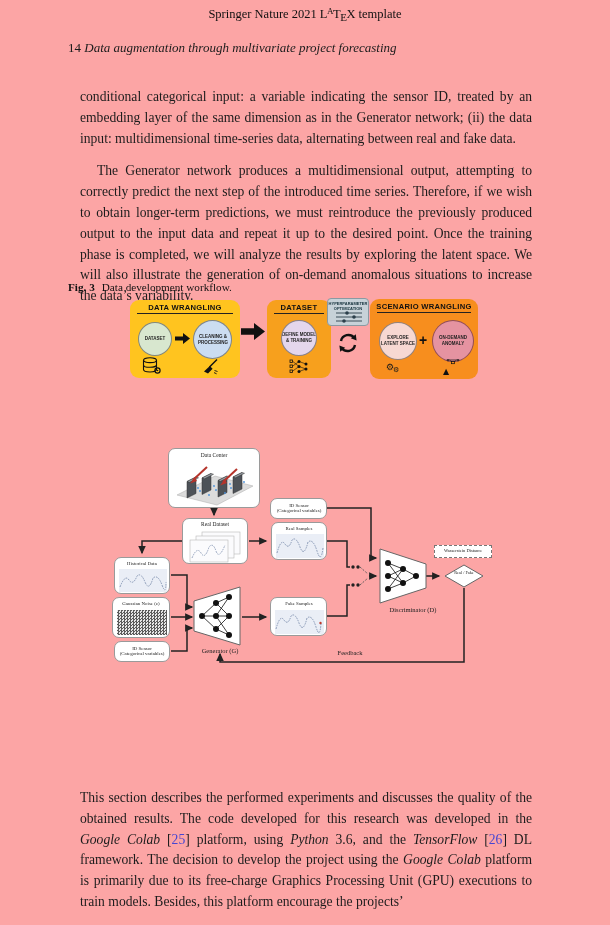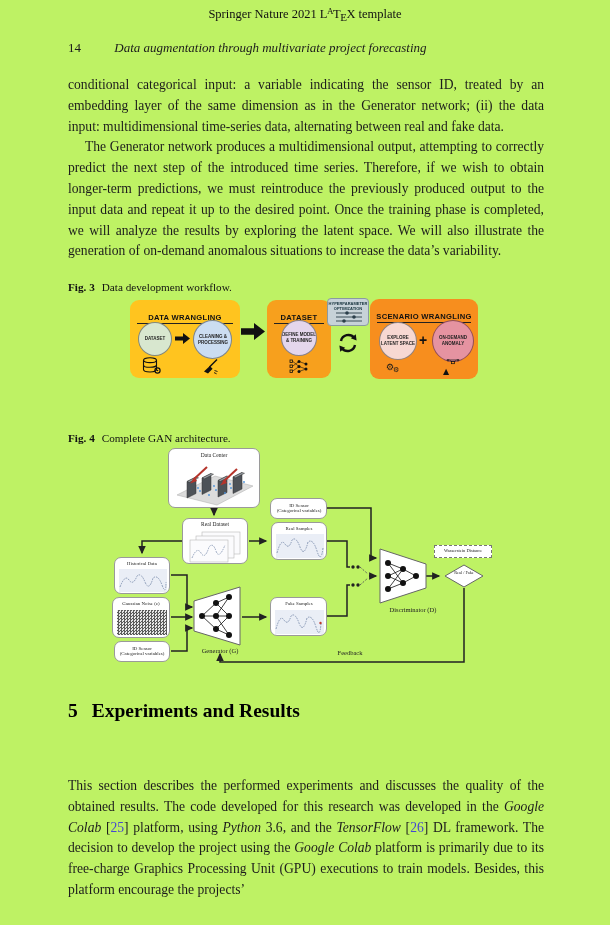--- a/index.html
+++ b/index.html
@@ -1,45 +1,45 @@
 <!DOCTYPE html>
 <html><head>
 <meta charset="utf-8">
 <style>
   html,body{margin:0;padding:0;background:#fff;}
-  .page{position:relative;width:610px;height:925px;background:#bef264;
+  .page{position:relative;width:610px;height:925px;background:#fca5a5;
         font-family:"Liberation Serif",serif;color:#1c1c1c;overflow:hidden;}
   .abs{position:absolute;}
 
   
   .hdr{top:6px;left:0;width:100%;text-align:center;font-size:12.5px;color:#111;}
   .latex-a{font-size:9px;vertical-align:4px;letter-spacing:0;margin:0 -0.5px;}
   .latex-e{font-size:11px;vertical-align:-2.5px;margin:0 -0.5px;}
   .runhead{top:40px;left:68px;width:476px;font-size:13px;}
-  .rh-num{display:inline-block;margin-right:30px;}
+  .rh-num{display:inline-block;}
   .rh-title{font-style:italic;}
 
   
   .bodytext{left:68px;width:476px;font-size:13.6px;line-height:20.8px;text-align:justify;}
-  .bodytext p{margin:0;}
+  .bodytext p{margin:12px;}
   .indent{text-indent:17px;}
   .it{font-style:italic;}
   .cite{color:#4646d2;}
 
   
   .figcap{left:68px;width:476px;font-size:11.2px;color:#111;}
   .figcap .fl{font-weight:bold;margin-right:7px;}
   .sechead{top:700px;left:68px;font-size:19.5px;font-weight:bold;color:#000;}
   .sechead .num{margin-right:14px;}
 
   
   .f3{top:294px;left:128px;width:352px;height:98px;}
   .f3-box{position:absolute;border-radius:9px;box-sizing:border-box;}
   .f3-title{font-family:"Liberation Sans",sans-serif;font-weight:700;font-size:7.6px;
-            letter-spacing:.3px;text-align:center;padding-top:13px;color:#111;}
+            letter-spacing:.3px;text-align:center;padding-top:3px;color:#111;}
   .f3-rule{height:1px;background:#222;margin:1px 7px 0;}
   .f3-circle{position:absolute;border-radius:50%;display:flex;align-items:center;justify-content:center;
              border:.5px solid rgba(60,60,60,.55);box-sizing:border-box;overflow:hidden;}
   .sc{flex:0 0 auto;width:200%;text-align:center;transform:scale(.5);transform-origin:center;
       font-size:9px;font-weight:700;font-family:"Liberation Sans",sans-serif;line-height:1.3;color:#222;}
   .f3-hyper{border:1px solid #8a9aa2;border-radius:4px;background:#c7d2d8;}
   .sc2{position:absolute;left:-50%;width:200%;top:2px;transform:scale(.5);transform-origin:50% 0;
        text-align:center;font-size:8px;font-weight:700;font-family:"Liberation Sans",sans-serif;line-height:1.2;color:#15323c;}
   .f3-plus{position:absolute;font-weight:bold;font-size:14px;font-family:"Liberation Sans",sans-serif;color:#111;}
   .f3-gear{position:absolute;font-size:9px;color:#1a1a1a;font-family:"DejaVu Sans",sans-serif;line-height:1;}
@@ -172,23 +172,20 @@
         <circle cx="2" cy="1" r="1" fill="none" stroke="#111" stroke-width="0.6"></circle>
         <circle cx="12" cy="1" r="1" fill="none" stroke="#111" stroke-width="0.6"></circle>
         <rect x="5.5" y="2.5" width="3" height="2.2" fill="none" stroke="#111" stroke-width="0.7"></rect>
         <line x1="4" y1="1.6" x2="6" y2="2.8" stroke="#111" stroke-width="0.6"></line>
         <line x1="10" y1="1.6" x2="8" y2="2.8" stroke="#111" stroke-width="0.6"></line>
       </svg>
       <span class="f3-tri" style="left:73px;top:69px;">▲</span>
     </div>
   </div>
 
-  <div class="abs figcap" style="top:432px;">
-    <span class="fl">Fig. 4</span><span>Complete GAN architecture.</span>
-  </div>
 
   <div class="abs f4">
 
     <svg class="abs" style="left:0;top:0;" width="492" height="238" viewBox="0 0 492 238">
       <defs>
         <marker id="ah" markerWidth="7" markerHeight="7" refX="4.6" refY="2.5" orient="auto">
           <path d="M0,0 L5.5,2.5 L0,5 Z" fill="#222"></path>
         </marker>
       </defs>
       <g fill="none" stroke="#222" stroke-width="1.5">
@@ -354,21 +351,18 @@
     <div class="f4-text" style="left:305px;top:160px;width:80px;">Discriminator (D)</div>
     <div class="f4-dashed" style="left:366px;top:99px;width:58px;height:13px;">
       <span class="f4-sc" style="top:2px;font-size:9px;">Wasserstein Distance</span>
     </div>
     <div class="abs" style="left:379px;top:123px;width:34px;height:14px;">
       <span class="f4-sc" style="top:1px;font-size:8.6px;">Real / Fake</span>
     </div>
     <div class="f4-text" style="left:252px;top:203px;width:60px;">Feedback</div>
   </div>
 
-  <div class="abs sechead">
-    <span class="num">5</span><span>Experiments and Results</span>
-  </div>
 
   <div class="abs bodytext" style="top:776px;">
     <p><span>This section describes the performed experiments and discusses the quality of the obtained results. The code developed for this research was developed in the </span><span class="it">Google Colab</span><span> [</span><span class="cite">25</span><span>] platform, using </span><span class="it">Python</span><span> 3.6, and the </span><span class="it">TensorFlow</span><span> [</span><span class="cite">26</span><span>] DL framework. The decision to develop the project using the </span><span class="it">Google Colab</span><span> platform is primarily due to its free-charge Graphics Processing Unit (GPU) executions to train models. Besides, this platform encourage the projects’</span></p>
   </div>
 
 </div>
 
 </body></html>

